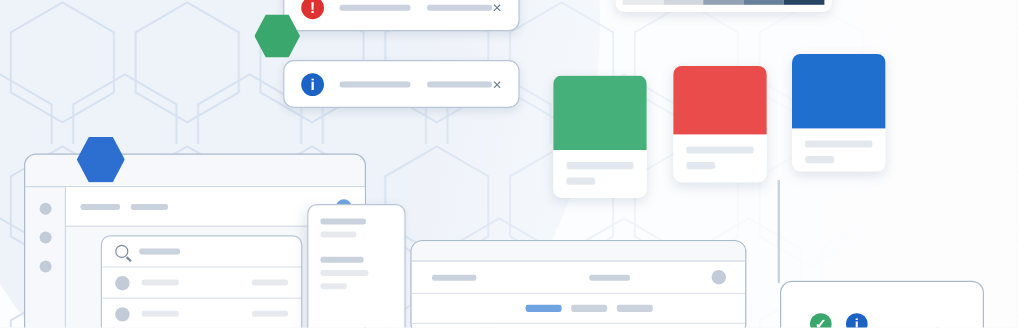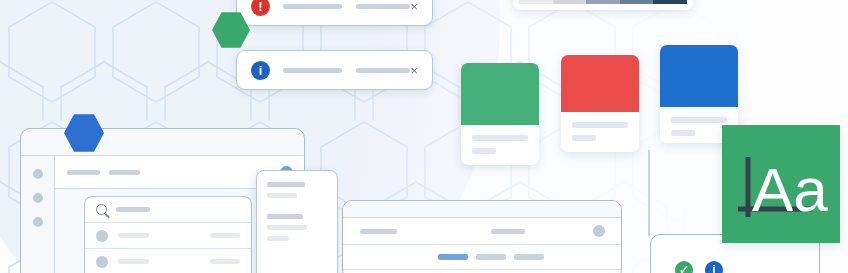--- a/index.html
+++ b/index.html
@@ -267,21 +267,14 @@
       <div class="fl1"></div>
       <div class="fl2"></div>
     </div>
   </div>
 
   <div class="statcard">
     <div class="st-ic st-ok">✓</div>
     <div class="st-ic st-info">i</div>
   </div>
 
-  <div class="typeblock">
-    <svg viewBox="0 0 118 118">
-      <line x1="26" y1="32" x2="26" y2="92" stroke="#31414f" stroke-width="5"></line>
-      <line x1="16" y1="84" x2="90" y2="84" stroke="#31414f" stroke-width="5"></line>
-      <text x="30" y="86" font-family="'Liberation Sans', sans-serif" font-size="62" fill="#ffffff">Aa</text>
-    </svg>
-  </div>
 
 </div>
 
 </body></html>

